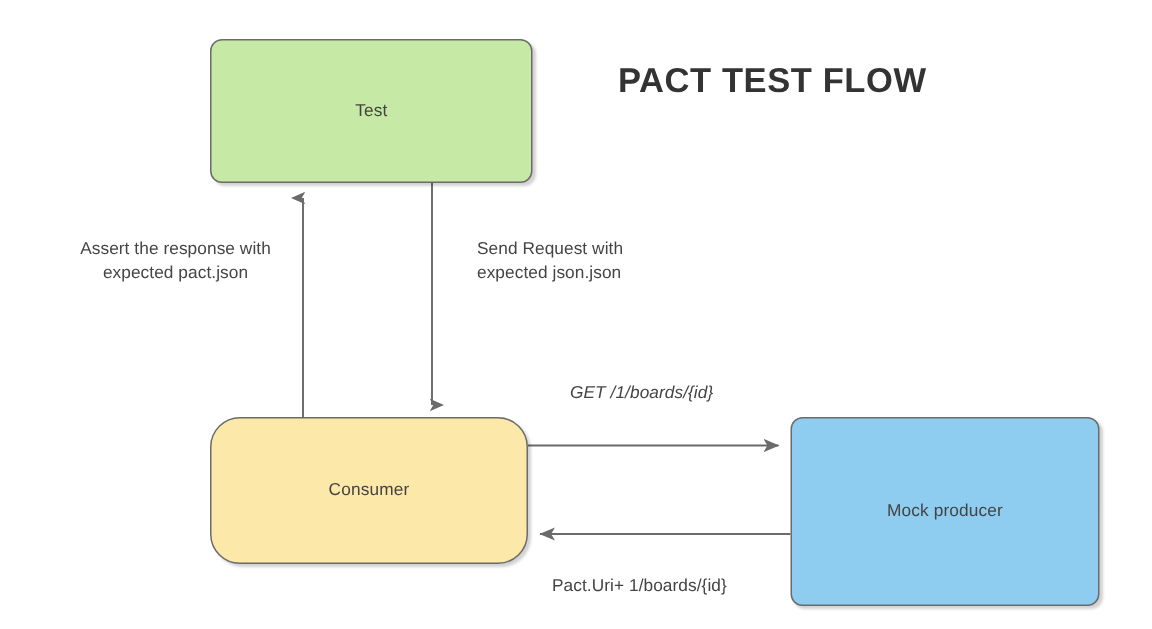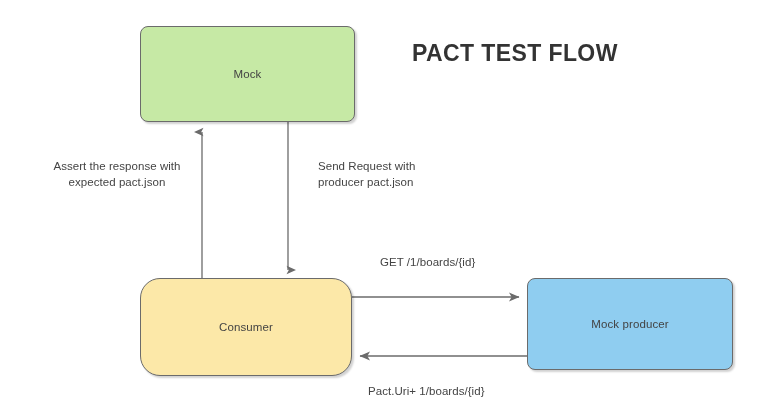--- a/index.html
+++ b/index.html
@@ -47,21 +47,21 @@
     top: 278px;
     width: 212px;
     height: 98px;
     background: #fce8a8;
     border-radius: 20px;
   }
   .node-mock {
     left: 527px;
     top: 278px;
     width: 206px;
-    height: 92px;
+    height: 126px;
     background: #8fcdf0;
   }
   .edge-label {
     position: absolute;
     font-size: 11.5px;
     color: #444444;
     line-height: 16px;
     white-space: pre-line;
     letter-spacing: 0.05px;
   }
@@ -74,20 +74,21 @@
   .label-send {
     left: 318px;
     top: 158px;
     width: 180px;
     text-align: left;
   }
   .label-get {
     left: 380px;
     top: 254px;
     text-align: right;
+    font-style: italic;
   }
   .label-pact-uri {
     left: 368px;
     top: 383px;
     text-align: left;
   }
   .title {
     position: absolute;
     left: 412px;
     top: 40px;
@@ -131,36 +132,36 @@
     <line x1="202" y1="278" x2="202" y2="132" stroke="#6b6b6b" stroke-width="1.3" marker-end="url(#arrowUp)"></line>
 
     <line x1="288" y1="122" x2="288" y2="270" stroke="#6b6b6b" stroke-width="1.3" marker-end="url(#arrowDown)"></line>
 
     <line x1="352" y1="297" x2="519" y2="297" stroke="#6b6b6b" stroke-width="1.3" marker-end="url(#arrowRight)"></line>
 
     <line x1="527" y1="356" x2="360" y2="356" stroke="#6b6b6b" stroke-width="1.3" marker-end="url(#arrowLeft)"></line>
   </svg>
 
   <div class="node node-test">
-    <span class="node-label">Mock</span>
+    <span class="node-label">Test</span>
   </div>
 
   <div class="node node-consumer">
     <span class="node-label">Consumer</span>
   </div>
 
   <div class="node node-mock">
     <span class="node-label">Mock producer</span>
   </div>
 
   <div class="title">PACT TEST FLOW</div>
 
   <div class="edge-label label-assert">Assert the response with
 expected pact.json</div>
 
   <div class="edge-label label-send">Send Request with
-producer pact.json</div>
+expected json.json</div>
 
   <div class="edge-label label-get">GET /1/boards/{id}</div>
 
   <div class="edge-label label-pact-uri">Pact.Uri+ 1/boards/{id}</div>
 
 </div>
 
 </body></html>

